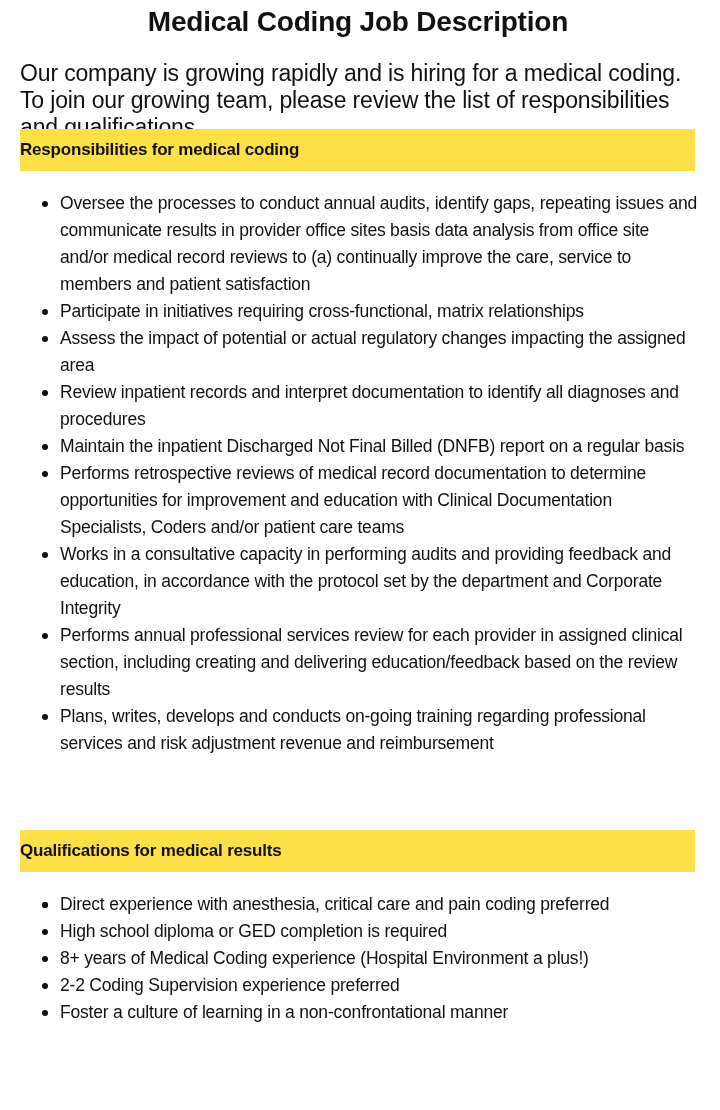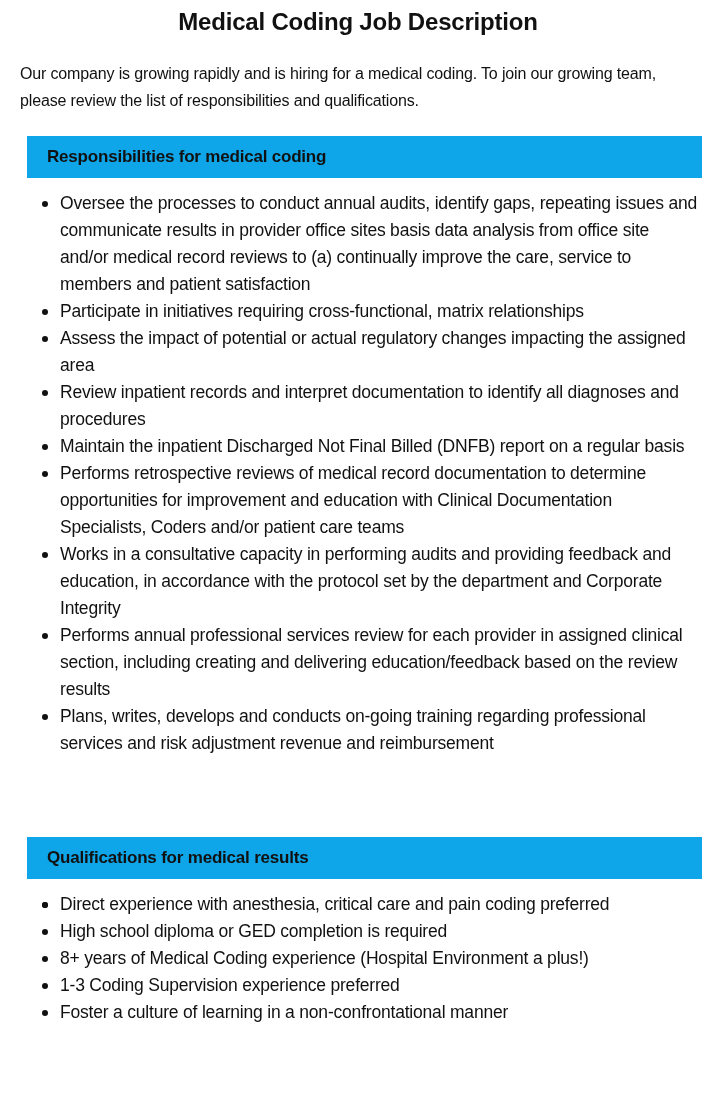--- a/index.html
+++ b/index.html
@@ -14,48 +14,47 @@
       font-family: "Liberation Sans", "DejaVu Sans", sans-serif;
       color: #111111;
       position: relative;
     }
     .page-title {
       position: absolute;
       top: 2px;
       left: 0;
       width: 716px;
       text-align: center;
-      font-size: 24px;
+      font-size: 28px;
       font-weight: bold;
       line-height: 40px;
       letter-spacing: -0.2px;
       margin: 0;
     }
     .intro {
       position: absolute;
       top: 60px;
       left: 20px;
       width: 680px;
-      font-size: 16px;
+      font-size: 23px;
       line-height: 27px;
       margin: 0;
       letter-spacing: -0.15px;
     }
     .section-header {
       position: absolute;
       left: 20px;
       width: 675px;
       height: 42px;
-      background: #0ea5e9;
+      background: #fde047;
       box-sizing: border-box;
-      padding-left: 20px;
       font-size: 17px;
       font-weight: bold;
       line-height: 42px;
-      margin: 7px;
+      margin: 0;
       letter-spacing: -0.2px;
     }
     .section-header.resp { top: 129px; }
     .section-header.qual { top: 830px; }
     ul.items {
       position: absolute;
       left: 20px;
       width: 680px;
       margin: 0;
       padding: 0 0 0 40px;
@@ -101,15 +100,15 @@
   <li><span class="bullet"></span><span>Plans, writes, develops and conducts on-going training regarding professional services and risk adjustment revenue and reimbursement</span></li>
 </ul>
 
 <h2 class="section-header qual">Qualifications for medical results</h2>
 
 <ul class="items qual">
   <li><span class="bullet"></span></li>
   <li><span class="bullet"></span><span>Direct experience with anesthesia, critical care and pain coding preferred</span></li>
   <li><span class="bullet"></span><span>High school diploma or GED completion is required</span></li>
   <li><span class="bullet"></span><span>8+ years of Medical Coding experience (Hospital Environment a plus!)</span></li>
-  <li><span class="bullet"></span><span>1-3 Coding Supervision experience preferred</span></li>
+  <li><span class="bullet"></span><span>2-2 Coding Supervision experience preferred</span></li>
   <li><span class="bullet"></span><span>Foster a culture of learning in a non-confrontational manner</span></li>
 </ul>
 
 </body></html>

